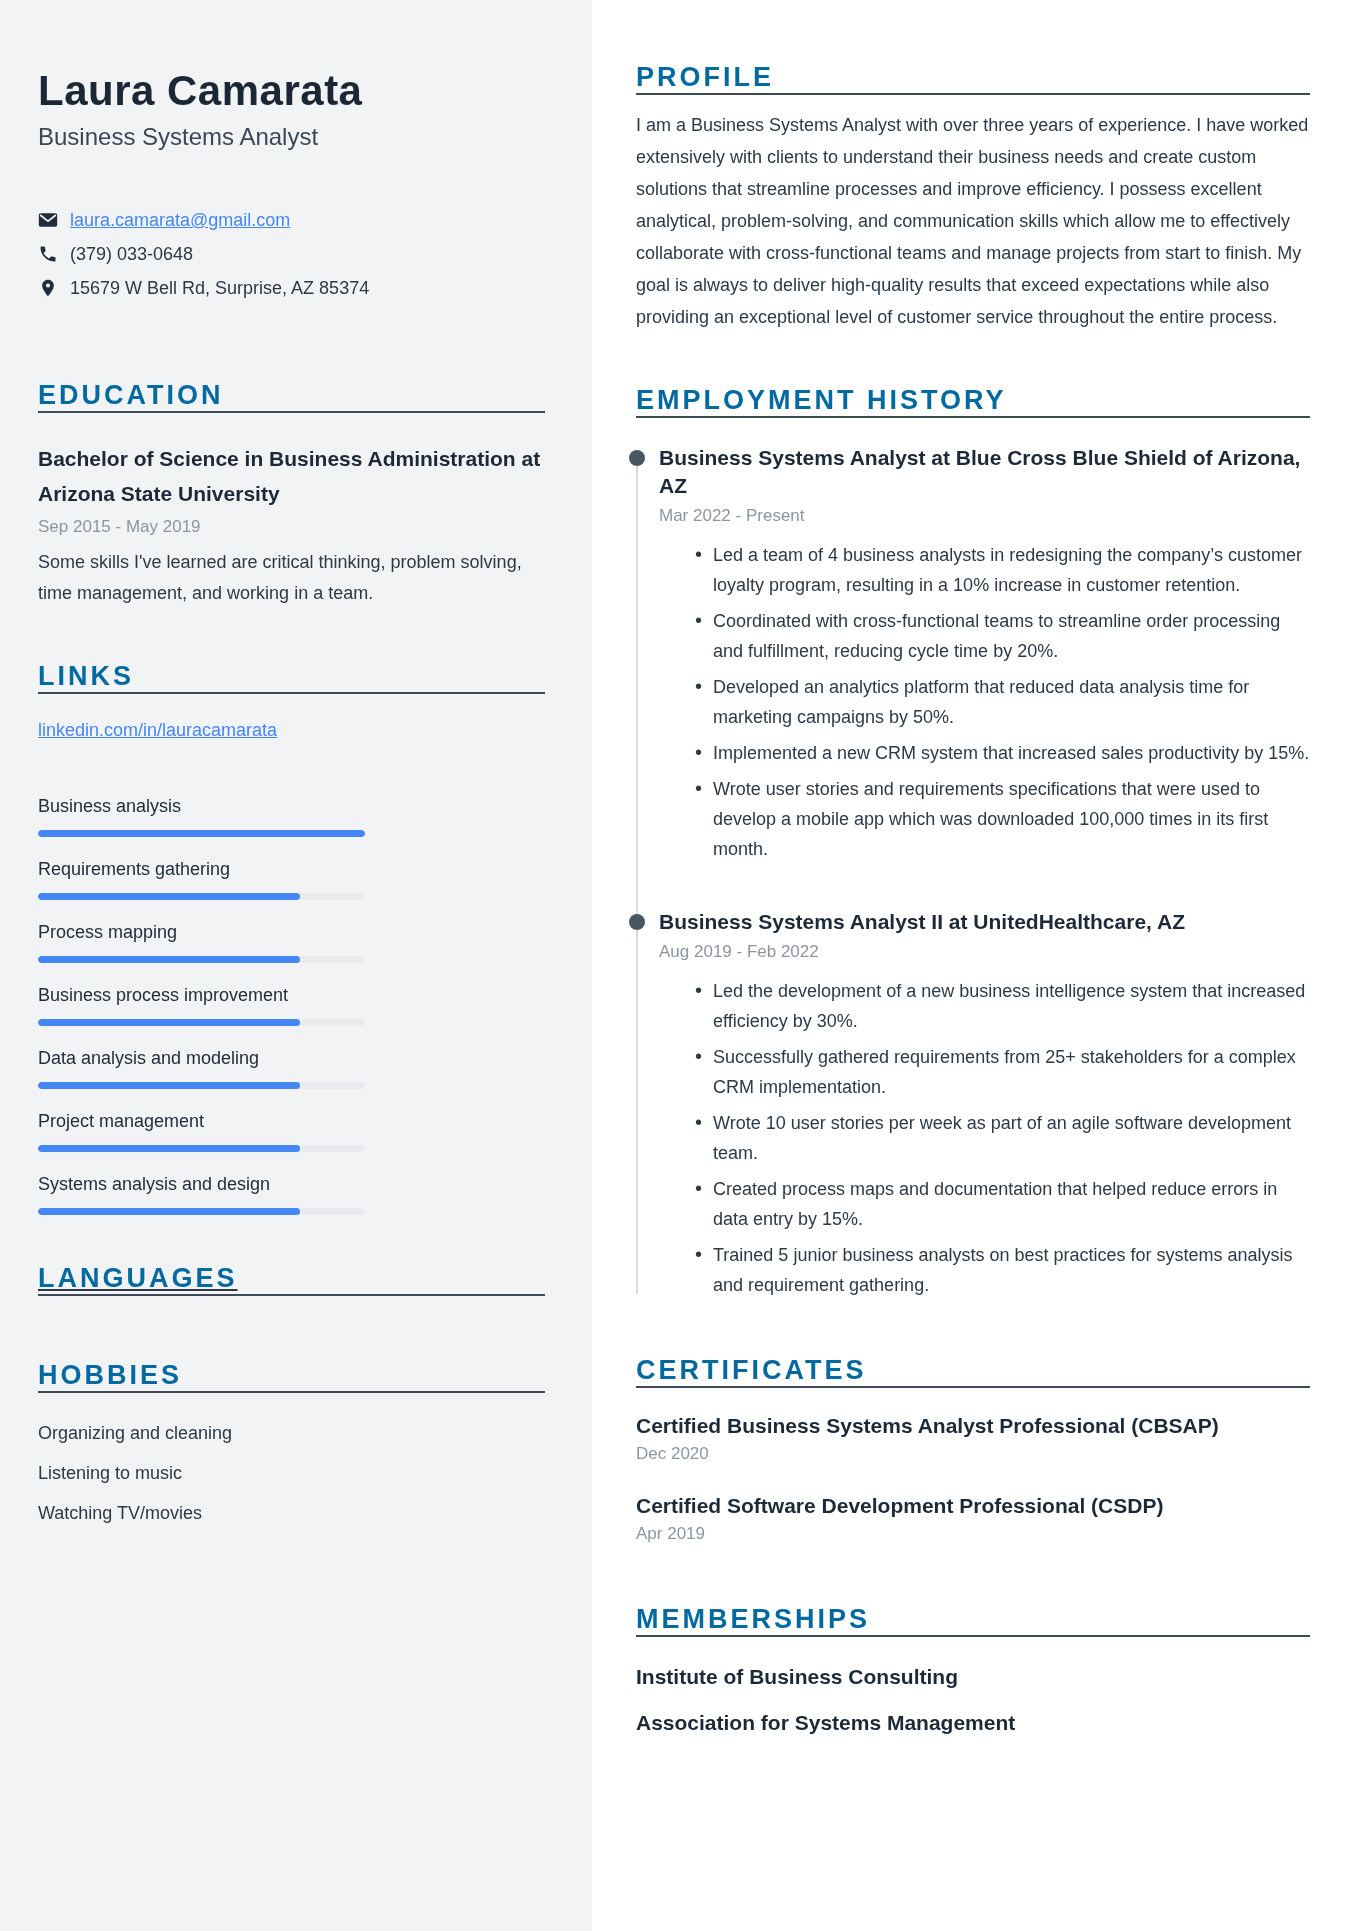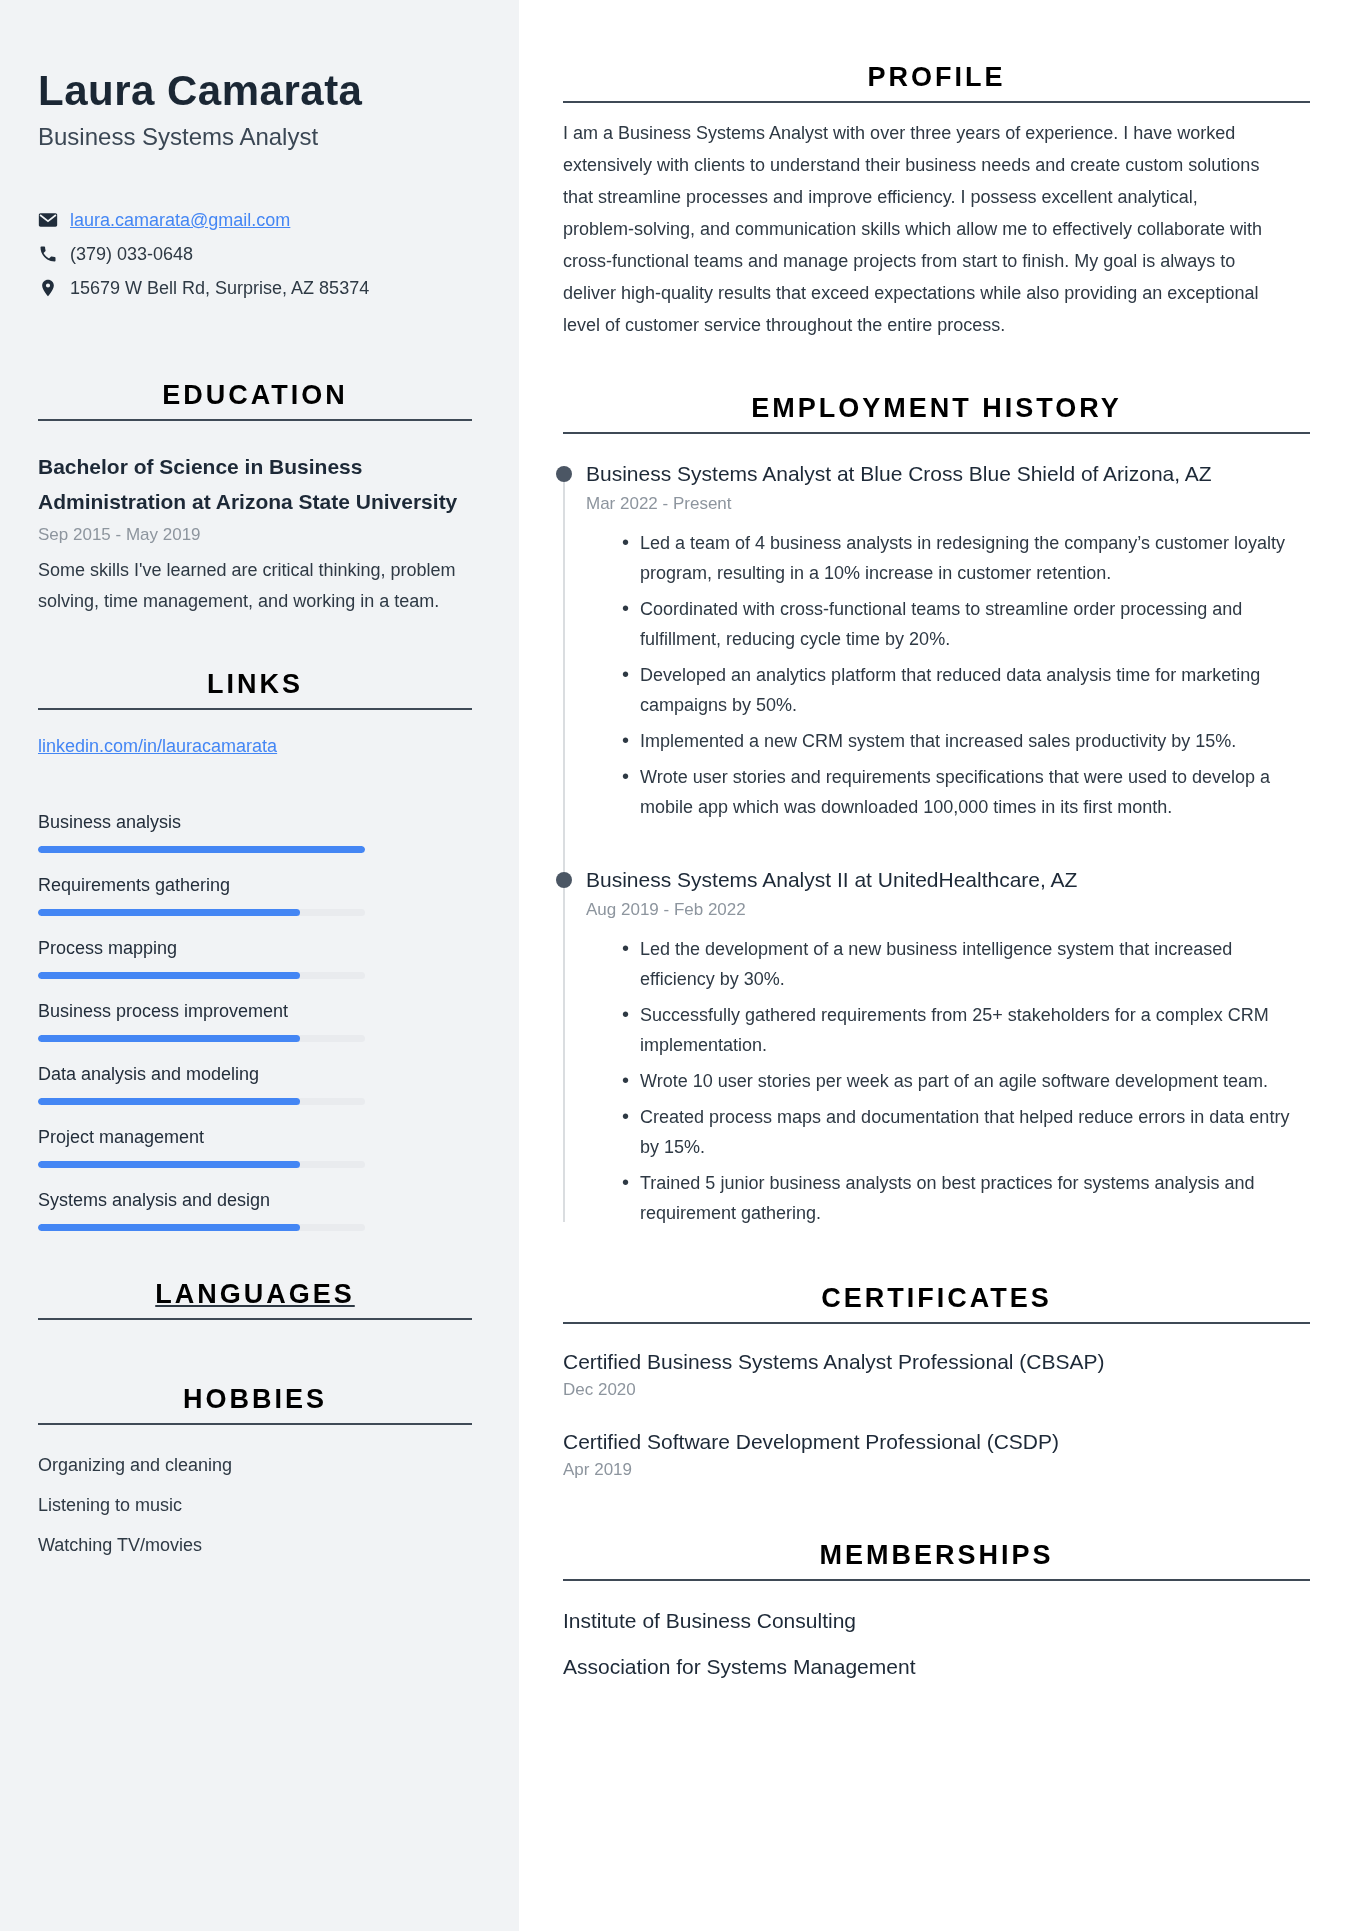--- a/index.html
+++ b/index.html
@@ -8,21 +8,21 @@
   .page {
     position: relative;
     width: 1366px;
     height: 1931px;
     background: #ffffff;
     overflow: hidden;
     display: flex;
   }
   
   .sidebar {
-    width: 519px;
+    width: 592px;
     height: 100%;
     background: #f1f3f5;
     padding: 68px 47px 0 38px;
     flex-shrink: 0;
   }
   .name {
     font-size: 42px;
     font-weight: 700;
     line-height: 46px;
     color: #1b2734;
@@ -51,24 +51,23 @@
   }
   .cicon svg { width: 20px; height: 20px; }
   a.link {
     color: #4486f4;
     text-decoration: underline;
   }
   .section-heading {
     font-size: 27px;
     font-weight: 700;
     letter-spacing: 3px;
-    color: #000000;
-    padding-bottom: 8px;
+    color: #0369a1;
+    padding-bottom: 0;
     border-bottom: 2px solid #3f4a56;
-    text-align: center;
   }
   .sb-section { margin-top: 52px; }
   .sb-section.first { margin-top: 80px; }
   .degree {
     margin-top: 28px;
     font-size: 21px;
     font-weight: 700;
     line-height: 35px;
     color: #1d2937;
   }
@@ -140,21 +139,21 @@
     position: absolute;
     left: -7px;
     top: 6px;
     width: 16px;
     height: 16px;
     border-radius: 50%;
     background: #4b5664;
   }
   .job-heading, .cert-title, .membership-item {
     font-size: 21px;
-    font-weight: 400;
+    font-weight: 700;
     line-height: 28px;
     color: #1d2937;
   }
   .job-bullets {
     list-style: none;
     margin-top: 12px;
     padding-left: 36px;
     max-width: 720px;
   }
   .job-bullets li {

